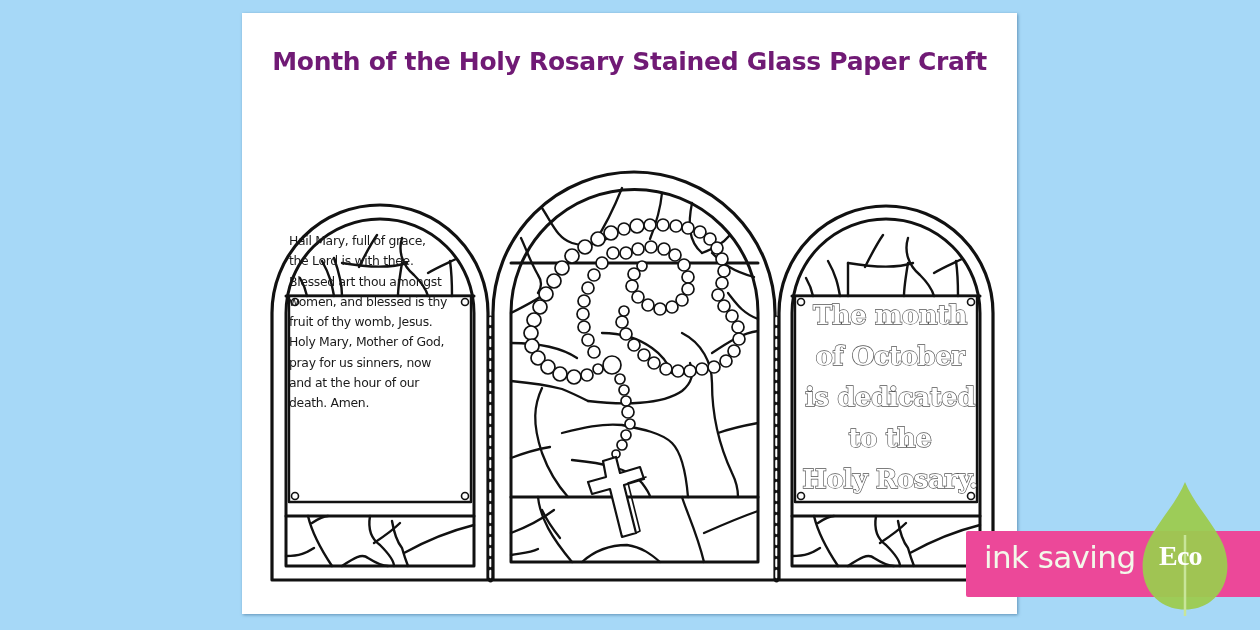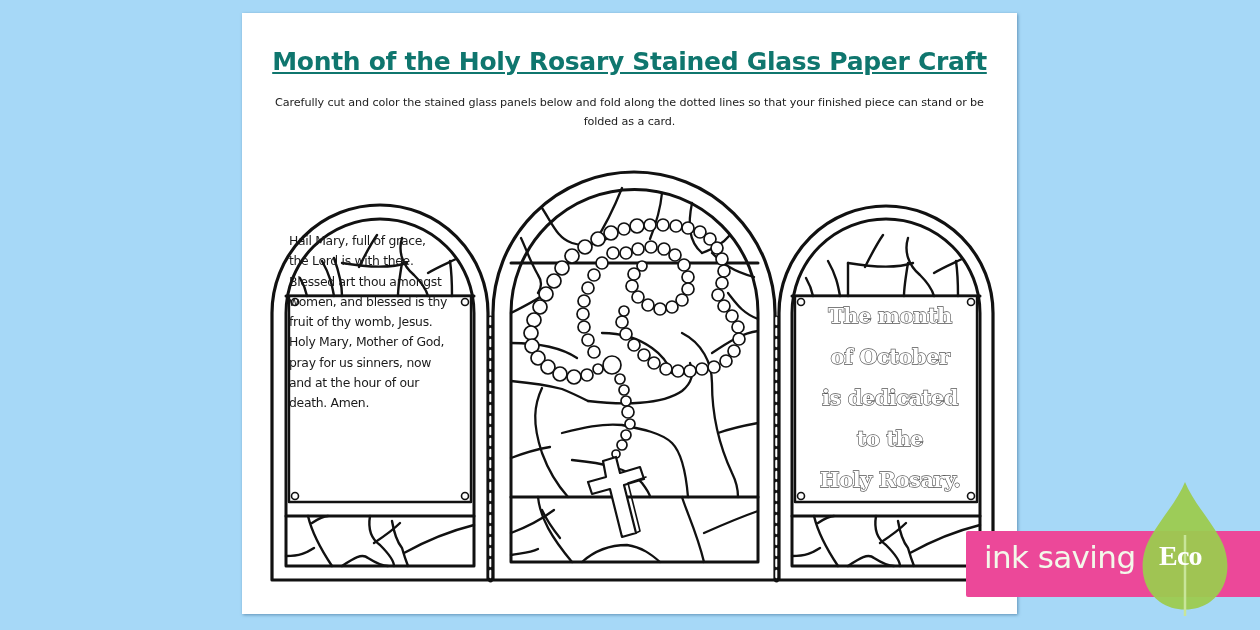--- a/index.html
+++ b/index.html
@@ -9,39 +9,38 @@
     font-family: "DejaVu Sans", sans-serif;
   }
   .paper {
     position: absolute; left: 242px; top: 13px; width: 775px; height: 601px;
     background: #ffffff;
     box-shadow: 1px 1px 3px rgba(40,90,130,0.55);
   }
   .title {
     position: absolute; left: 0; top: 34px; width: 100%;
     text-align: center; font-family: "DejaVu Sans", sans-serif;
-    font-weight: bold; font-size: 25px; color: #0f766e; letter-spacing: -0.3px;
+    font-weight: bold; font-size: 25px; color: #701a75; letter-spacing: -0.3px;
     margin: 0;
-    text-decoration: underline;
   }
   .instructions {
     position: absolute; left: 20px; top: 80px; width: 735px;
     text-align: center; font-size: 11.2px; line-height: 19px; color: #222;
     letter-spacing: -0.1px;
   }
   svg.art { position: absolute; left: 0; top: 0; }
   .prayer {
     position: absolute; left: 47px; top: 218px; width: 184px;
     text-align: left; font-size: 12.4px; line-height: 20.3px; color: #1a1a1a;
     white-space: pre-line; letter-spacing: -0.3px;
   }
   .dedication {
     position: absolute; left: 552px; top: 282px; width: 192px;
     text-align: center; font-family: "DejaVu Serif", serif; font-weight: bold;
-    font-size: 21px; line-height: 41px; white-space: pre-line;
+    font-size: 26px; line-height: 41px; white-space: pre-line;
     color: #ffffff; letter-spacing: -0.5px;
     -webkit-text-stroke: 1.3px #555;
     paint-order: stroke fill;
   }
   .footer-mark {
     position: absolute; left: 335px; top: 571px; width: 80px; text-align: center;
     font-size: 5px; color: #cfcfcf;
   }
   .eco-banner {
     position: absolute; left: 966px; top: 531px; width: 316px; height: 66px;
@@ -55,21 +54,20 @@
   .eco-label {
     position: absolute; left: 1159px; top: 540px; font-family: Liberation Serif, serif;
     font-weight: bold; font-size: 28px; color: #ffffff; letter-spacing: -0.8px;
   }
 </style>
 </head>
 <body>
 
 <div class="paper">
   <h1 class="title">Month of the Holy Rosary Stained Glass Paper Craft</h1>
-  <div class="instructions">Carefully cut and color the stained glass panels below and fold along the dotted lines so that your finished piece can stand or be folded as a card.</div>
 
   <svg class="art" width="775" height="601" viewBox="0 0 775 601" fill="none" stroke="#111" stroke-linecap="round" stroke-linejoin="round">
 
     <g>
       <path d="M30 567 L30 300 A108 108 0 0 1 246 300 L246 567 Z" stroke-width="3.2" fill="#fff"></path>
       <path d="M44 553 L44 300 A94 94 0 0 1 232 300 L232 553 Z" stroke-width="3"></path>
 
       <line x1="44" y1="283" x2="232" y2="283" stroke-width="3"></line>
 
       <rect x="47" y="283" width="182" height="206" stroke-width="2.4" fill="#fff"></rect>

